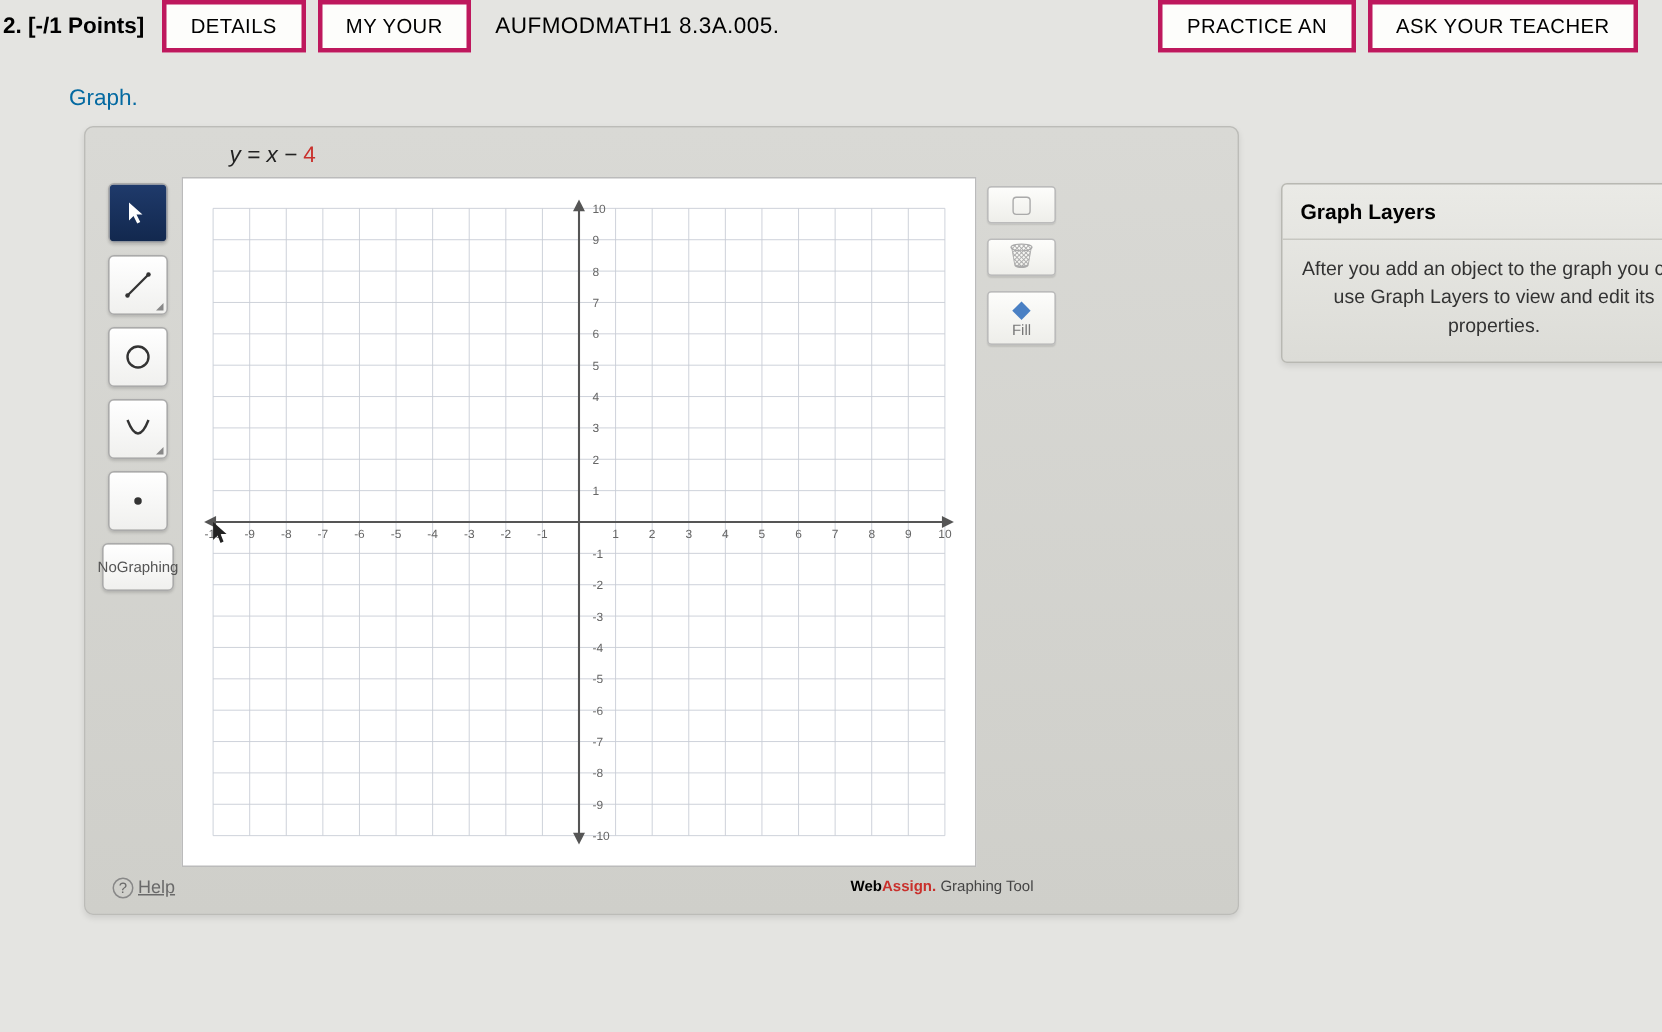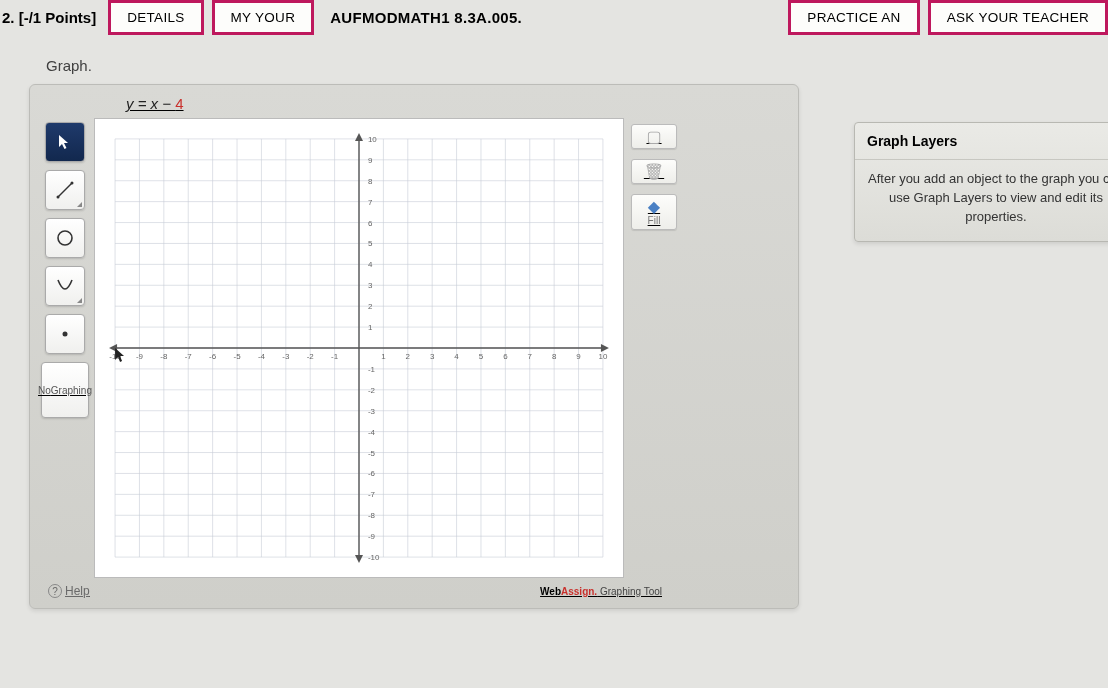--- a/index.html
+++ b/index.html
@@ -8,44 +8,43 @@
     font-family: Arial, Helvetica, sans-serif;
     background: #e4e4e1;
     width: 1108px;
     height: 688px;
     overflow: hidden;
   }
   .header {
     display: flex;
     align-items: center;
     gap: 8px;
-    padding: 0 0 8px 0;
+    padding: 0 16px 8px 0;
   }
   .qnum { font-weight: bold; font-size: 15px; margin-right: 4px; padding-left:2px;}
   .hbtn {
     background: #fdfdfb;
     border: 3px solid #be185d;
     padding: 7px 16px;
     font-size: 13.5px;
     color: #000000;
     letter-spacing: .3px;
     cursor: pointer;
   }
-  .assign { font-weight: bold; font-size: 15px; letter-spacing:.3px; margin-left: 8px; text-align: center;}
+  .assign { font-weight: normal; font-size: 15px; letter-spacing:.3px; margin-left: 8px; text-align: center;}
   .spacer { flex: 1; }
-  .instr { font-size: 15px; padding: 14px 0 10px 46px; color:#404040;}
+  .instr { font-size: 15px; padding: 14px 0 10px 46px; color:#0369a1;}
   .panel {
-    margin-left: 29px;
+    margin-left: 56px;
     width: 770px;
     background: linear-gradient(#d9d9d5,#cfcfca);
     border: 1px solid #bcbcb8;
     border-radius: 6px;
     padding: 6px 6px 10px 6px;
     box-shadow: 0 2px 4px rgba(0,0,0,.1);
-    text-decoration: underline;
   }
   .eqn { font-size: 15px; font-style: italic; padding: 4px 0 6px 90px; color:#222;}
   .eqn .red { color: #c9302c; font-style: normal;}
   .mainrow { display: flex; }
   .tools {
     width: 58px;
     display: flex;
     flex-direction: column;
     align-items: center;
     gap: 8px;
@@ -57,21 +56,21 @@
     border: 1px solid #aaa;
     border-radius: 4px;
     display:flex;align-items:center;justify-content:center;
     font-size: 18px;
     box-shadow: 0 1px 2px rgba(0,0,0,.15);
     cursor:pointer;
     position:relative;
   }
   .tbtn.sel { background: linear-gradient(#1f3a6b,#12284e); color:#fff; }
   .tbtn .tri { position:absolute; right:2px; bottom:2px; width:0;height:0;border-left:5px solid transparent;border-bottom:5px solid #888;}
-  .tbtn.nosol { width:48px; height:56px; font-size:10px; line-height:11px; text-align:center; color:#555;}
+  .tbtn.nosol { width:48px; height:32px; font-size:10px; line-height:11px; text-align:center; color:#555;}
   .graphwrap {
     background:#fff;
     border:1px solid #bbb;
     width:530px; height:460px;
     position:relative;
   }
   .graph-svg { width:100%; height:100%; display:block;}
   .rtools {
     width:60px;
     display:flex;flex-direction:column;align-items:center;gap:10px;

